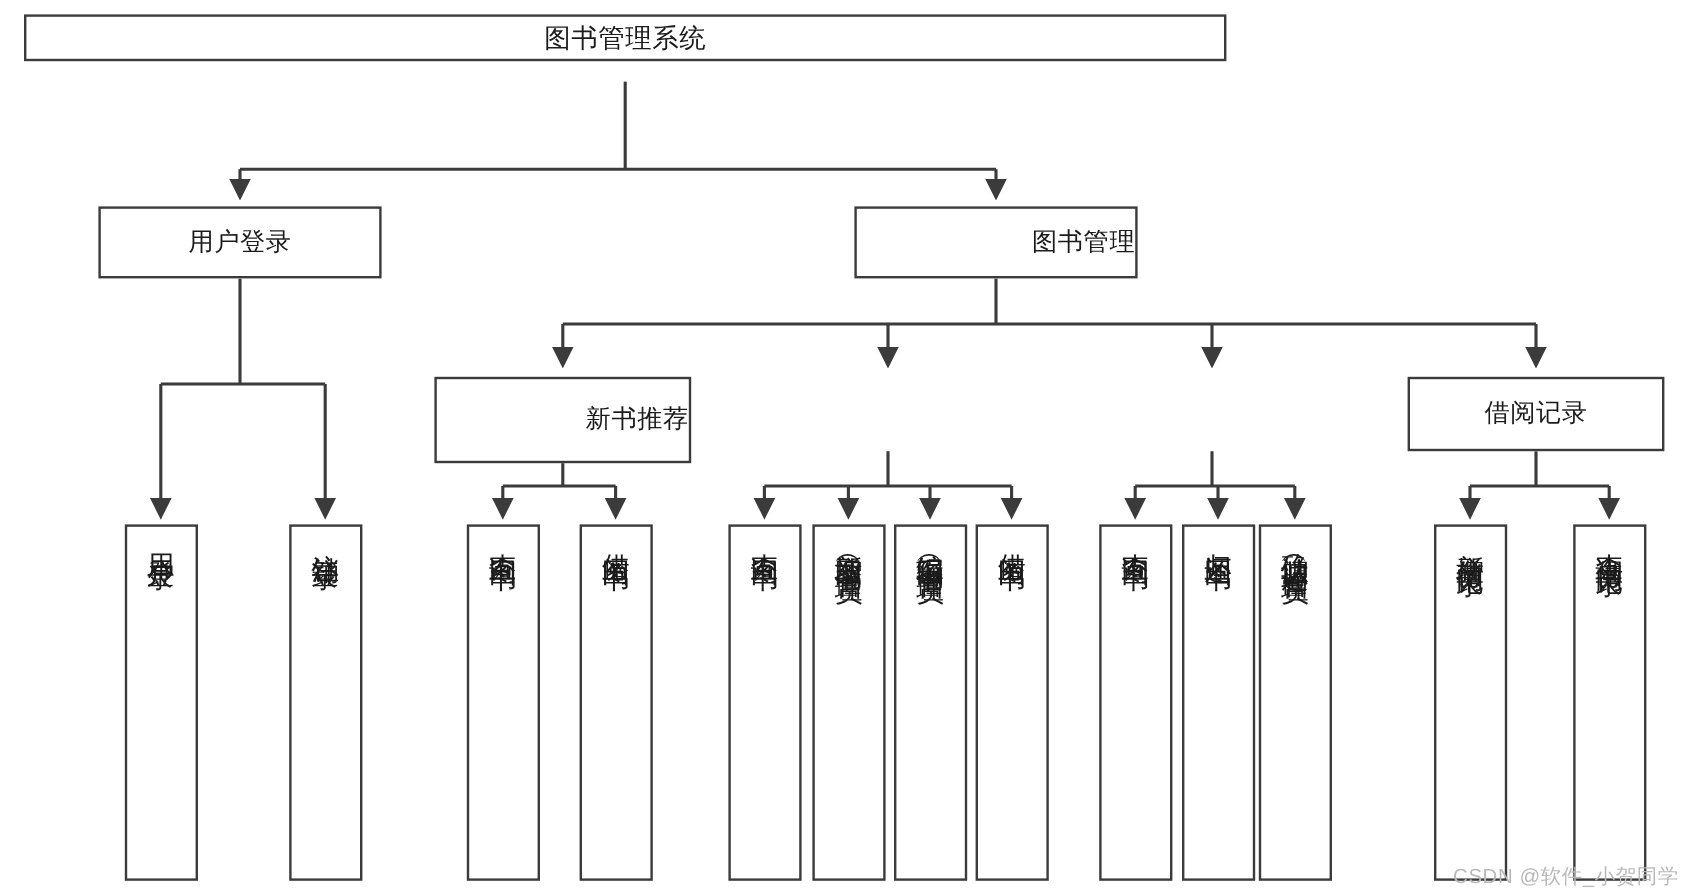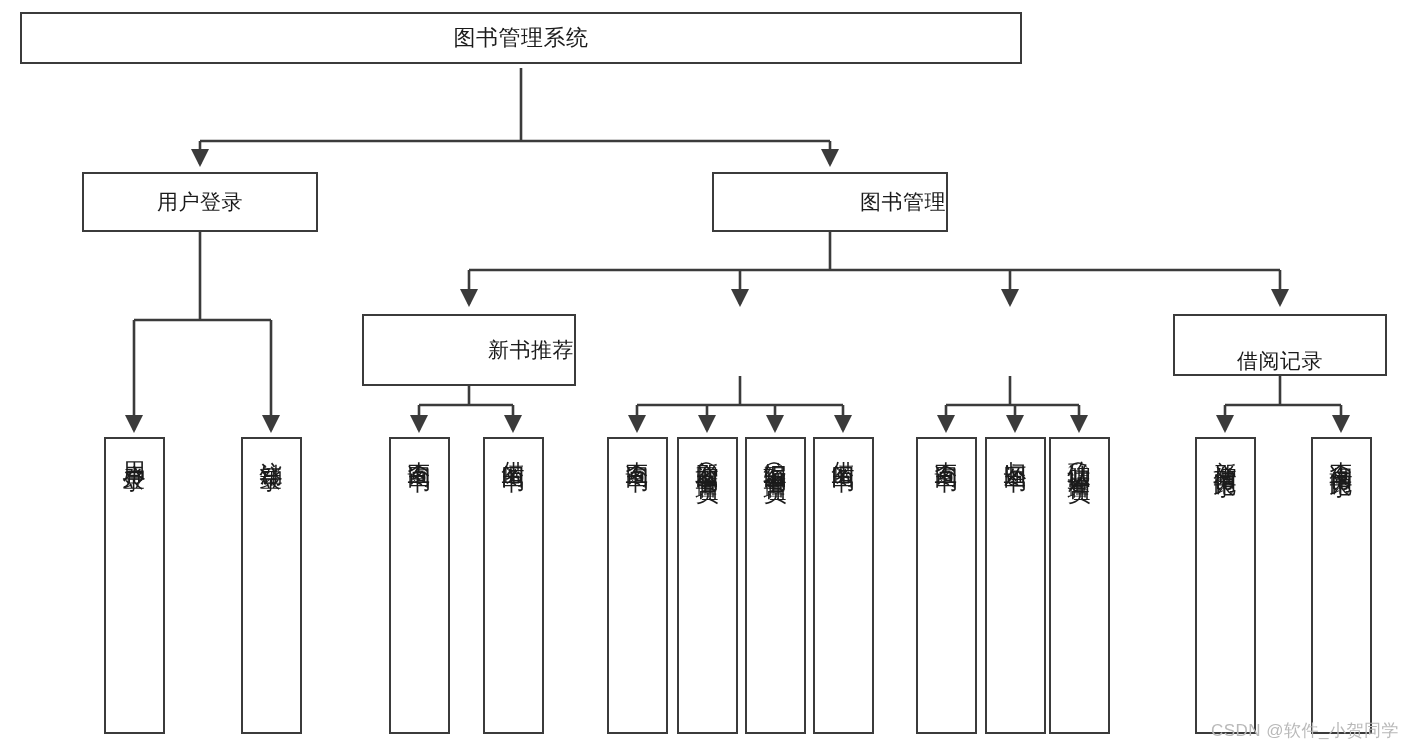--- a/index.html
+++ b/index.html
@@ -123,35 +123,35 @@
       <path d="M 1015 405 L 1015 430" marker-end="url(#arrow)"></path>
       <path d="M 1079 405 L 1079 430" marker-end="url(#arrow)"></path>
 
       <path d="M 1280 376 L 1280 405"></path>
       <path d="M 1225 405 L 1341 405"></path>
       <path d="M 1225 405 L 1225 430" marker-end="url(#arrow)"></path>
       <path d="M 1341 405 L 1341 430" marker-end="url(#arrow)"></path>
     </g>
   </svg>
 
-  <div class="node root" style="left:20px; top:12px; width:1002px; height:52px;">
+  <div class="node root" style="left:20px; top:12px; width:1002px; height:39px;">
     <span class="lbl">图书管理系统</span>
   </div>
 
   <div class="node h" style="left:82px; top:172px; width:236px; height:60px;">
     <span class="lbl">用户登录</span>
   </div>
   <div class="node h" style="left:712px; top:172px; width:236px; height:60px;justify-content:flex-end;">
     <span class="lbl">图书管理</span>
   </div>
 
   <div class="node h" style="left:362px; top:314px; width:214px; height:72px;justify-content:flex-end;">
     <span class="lbl">新书推荐</span>
   </div>
-  <div class="node h" style="left:1173px; top:314px; width:214px; height:62px;align-items:flex-end;">
+  <div class="node h" style="left:1173px; top:314px; width:214px; height:62px;">
     <span class="lbl">借阅记录</span>
   </div>
 
   <div class="node v" style="left:104px; top:437px; width:61px; height:297px;">
     <span class="lbl">用户登录</span>
   </div>
   <div class="node v" style="left:241px; top:437px; width:61px; height:297px;">
     <span class="lbl">注销登录</span>
   </div>
 

